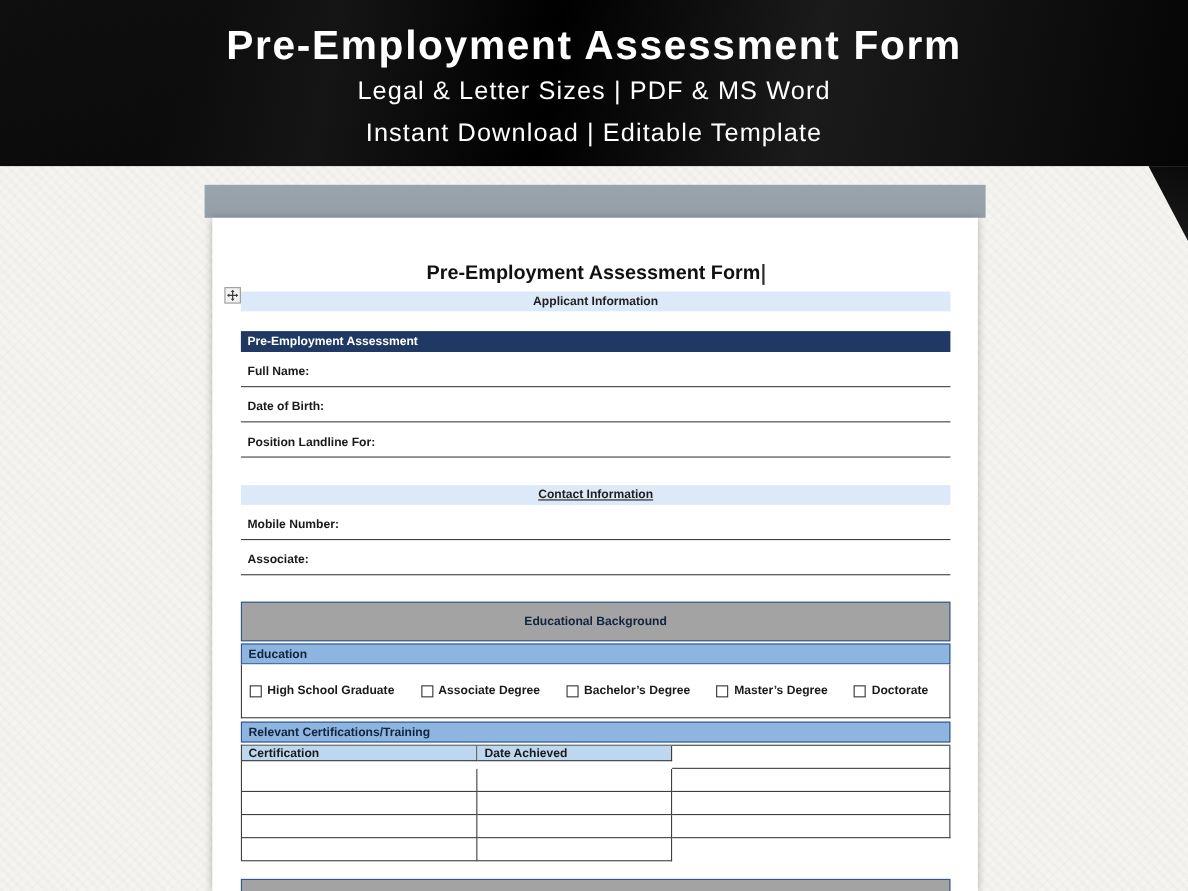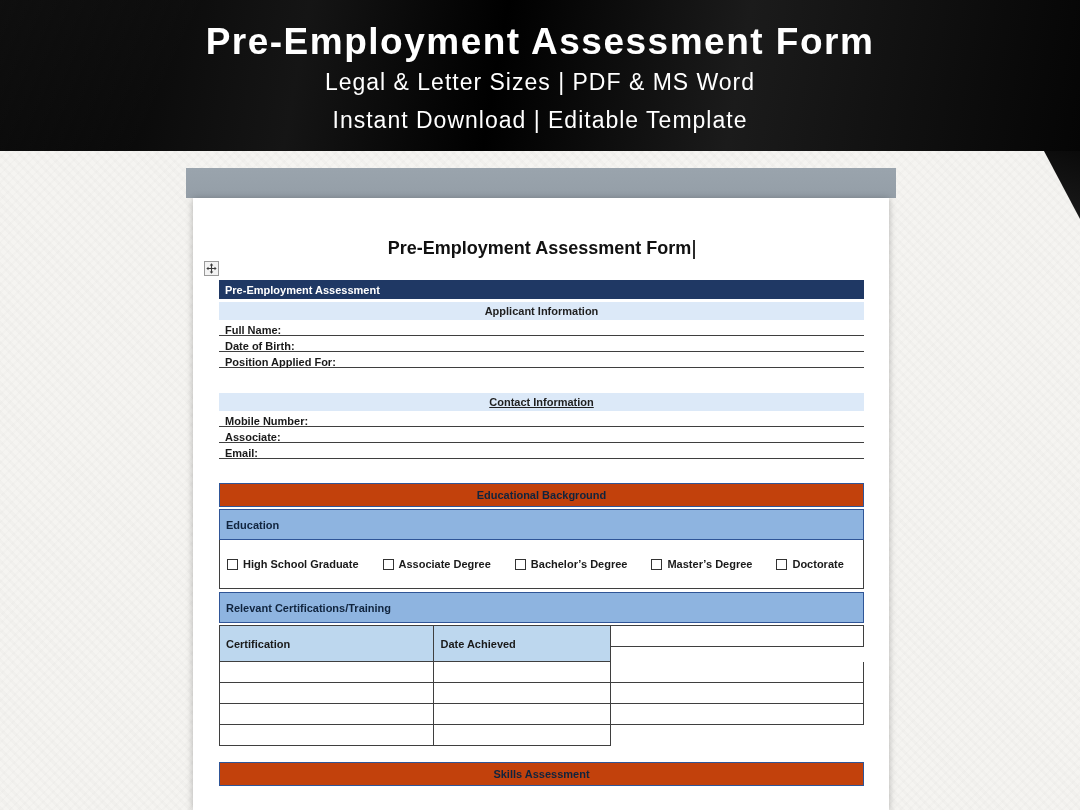--- a/index.html
+++ b/index.html
@@ -65,34 +65,34 @@
     display:flex; align-items:center; font-size:11px; font-weight:bold;
   }
   .bar-navy {
     margin-top:18px; height:19px; background:#1f3864; color:#fff; padding-left:6px;
   }
   .bar-light {
     margin-top:3px; height:18px; background:#dce9f8; color:#1f1f1f;
     justify-content:center;
   }
   .bar-mid {
-    height:24px; background:#c2410c; color:#10243e; justify-content:center;
+    height:36px; background:#a3a3a3; color:#10243e; justify-content:center;
     border:1px solid #2f5597;
   }
   .bar-mid.edu { margin-top:24px; }
   .bar-mid.skills { margin-top:16px; }
   .bar-sub {
-    height:31px; background:#8eb4e0; color:#10243e; padding-left:6px;
+    height:19px; background:#8eb4e0; color:#10243e; padding-left:6px;
     border:1px solid #2f5597;
   }
   .bar-sub.edu { margin-top:2px; }
   .bar-sub.cert { margin-top:3px; }
 
   .field-row {
-    height:16px; border-bottom:1px solid #3f3f3f;
+    height:32px; border-bottom:1px solid #3f3f3f;
     display:flex; align-items:center; padding-left:6px; padding-top:4px;
     font-size:11px; font-weight:bold; color:#1a1a1a;
   }
   .spacer25 { height:25px; }
 
   .cb-area {
     height:49px; border:1px solid #3f3f3f; border-top:none;
     display:flex; gap:24px; padding-left:7px;
     background:#fff;
   }
@@ -105,21 +105,21 @@
 
   .tbl {
     margin-top:2px; display:grid; grid-template-columns:33.3% 27.4% 39.3%;
     border-left:1px solid #3f3f3f; border-top:1px solid #3f3f3f;
   }
   .cell {
     border-right:1px solid #3f3f3f; border-bottom:1px solid #3f3f3f;
     height:21px;
   }
   .cell.head {
-    height:36px; background:#bdd7ee; font-size:11px; font-weight:bold;
+    height:14px; background:#bdd7ee; font-size:11px; font-weight:bold;
     display:flex; align-items:center; padding-left:6px; color:#1a1a1a;
   }
 </style>
 </head>
 <body>
 
 <header class="banner">
   <div class="banner-title">Pre-Employment Assessment Form</div>
   <div class="banner-sub second">Legal &amp; Letter Sizes | PDF &amp; MS Word</div>
   <div class="banner-sub first">Instant Download | Editable Template</div>
@@ -133,44 +133,41 @@
   <div class="doc-title-row">
     <span class="doc-title">Pre-Employment Assessment Form</span><span class="caret"></span>
   </div>
 
   <div class="move-handle">
     <svg viewBox="0 0 16 16">
       <path fill="#3a3a3a" d="M8 0.5 L10.6 3.6 H8.8 V7.2 H12.4 V5.4 L15.5 8 L12.4 10.6 V8.8 H8.8 V12.4 H10.6 L8 15.5 L5.4 12.4 H7.2 V8.8 H3.6 V10.6 L0.5 8 L3.6 5.4 V7.2 H7.2 V3.6 H5.4 Z"></path>
     </svg>
   </div>
 
+  <div class="bar bar-light">Applicant Information</div>
+
   <div class="bar bar-navy">Pre-Employment Assessment</div>
-
-  <div class="bar bar-light">Applicant Information</div>
   <div class="field-row">
     <span>Full Name:</span>
   </div>
   <div class="field-row">
     <span>Date of Birth:</span>
   </div>
   <div class="field-row">
-    <span>Position Applied For:</span>
+    <span>Position Landline For:</span>
   </div>
 
   <div class="spacer25"></div>
 
   <div class="bar bar-light" style="margin-top:0;text-decoration:underline;">Contact Information</div>
   <div class="field-row">
     <span>Mobile Number:</span>
   </div>
   <div class="field-row">
     <span>Associate:</span>
-  </div>
-  <div class="field-row">
-    <span>Email:</span>
   </div>
 
   <div class="bar bar-mid edu">Educational Background</div>
   <div class="bar bar-sub edu">Education</div>
 
   <div class="cb-area">
     <span class="cb-item">
       <span class="cb-box"></span>
       <span class="cb-label">High School Graduate</span>
     </span>

